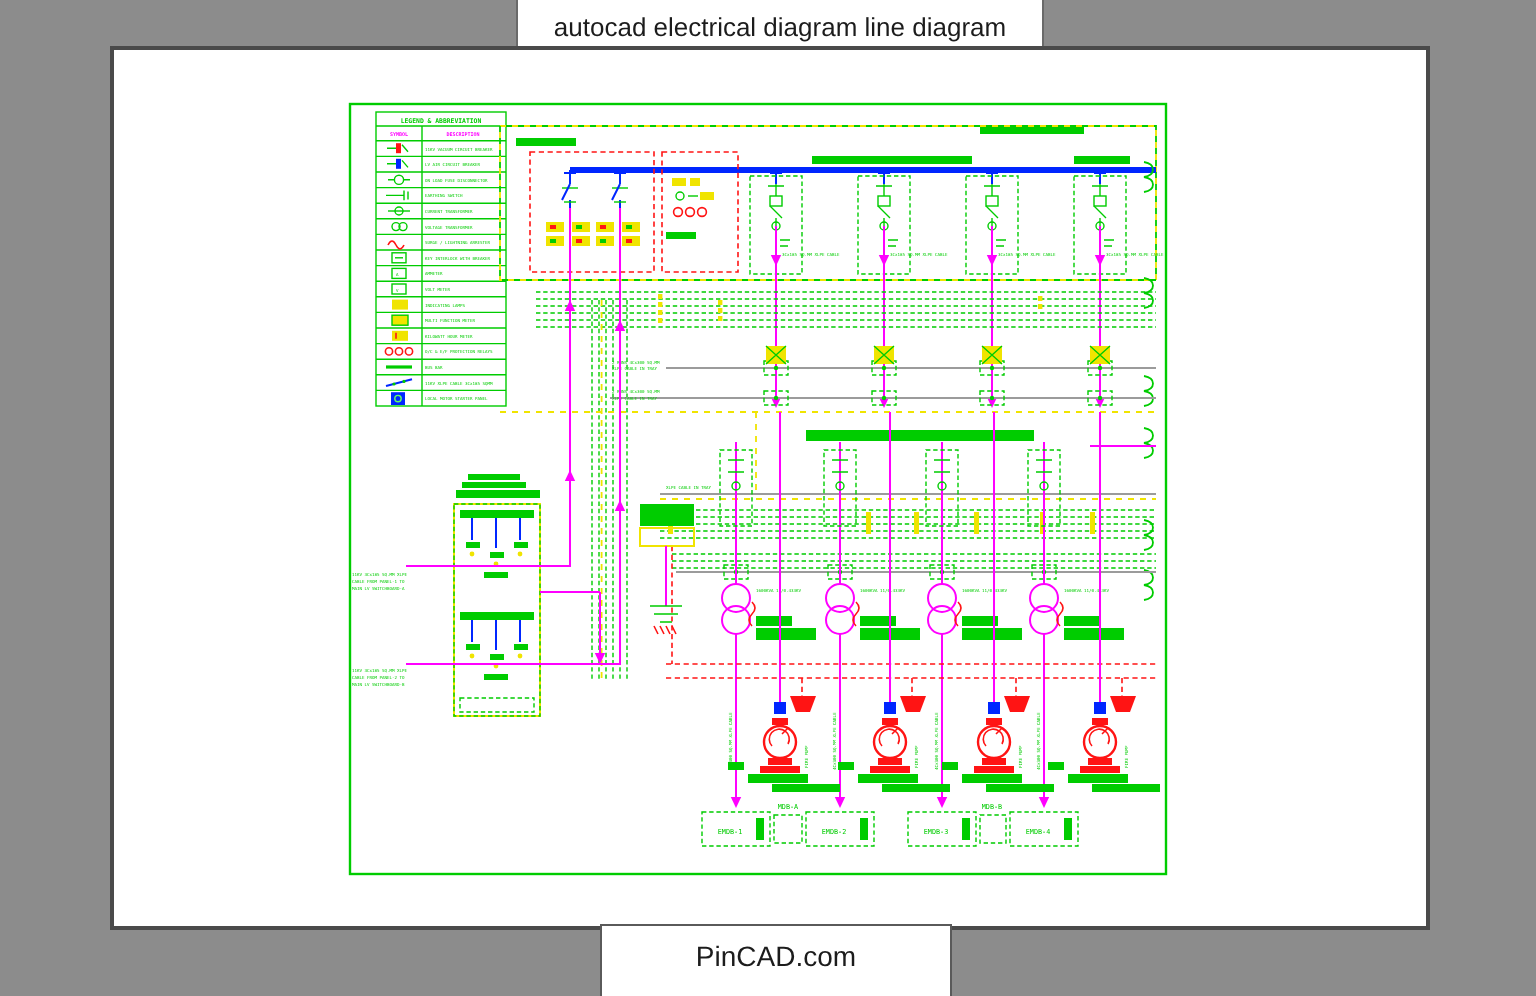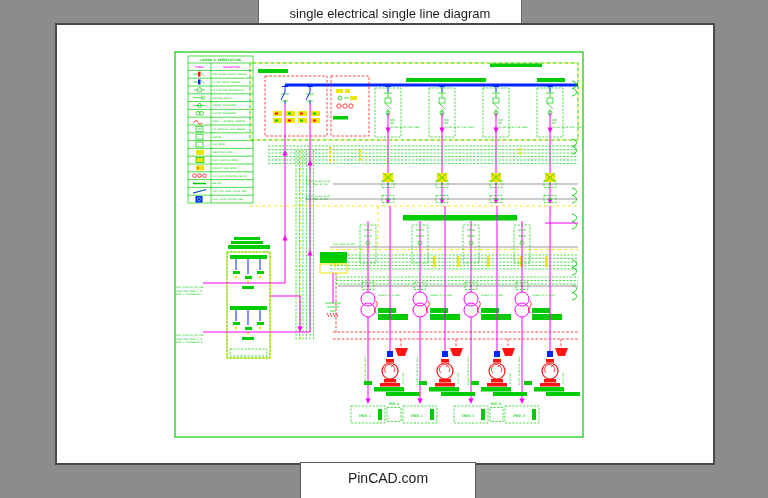--- a/index.html
+++ b/index.html
@@ -40,21 +40,21 @@
   .t{font-size:2.1px;fill:var(--cad-green);}
   .tv{font-size:2.1px;fill:var(--cad-green);}
   .t3{font-size:3.4px;fill:var(--cad-green);}
   .tt{font-size:3.2px;fill:var(--cad-green);font-weight:bold;}
   .tm{font-size:2.5px;fill:var(--cad-magenta);font-weight:bold;}
 </style>
 </head>
 <body>
 
 <div class="title-box">
-  <span>single electrical single line diagram</span>
+  <span>autocad electrical diagram line diagram</span>
 </div>
 
 <div class="canvas"></div>
 
 <div class="footer-box">
   <span>PinCAD.com</span>
 </div>
 
 <svg class="drawing" viewBox="0 0 768 498">
   <defs>

